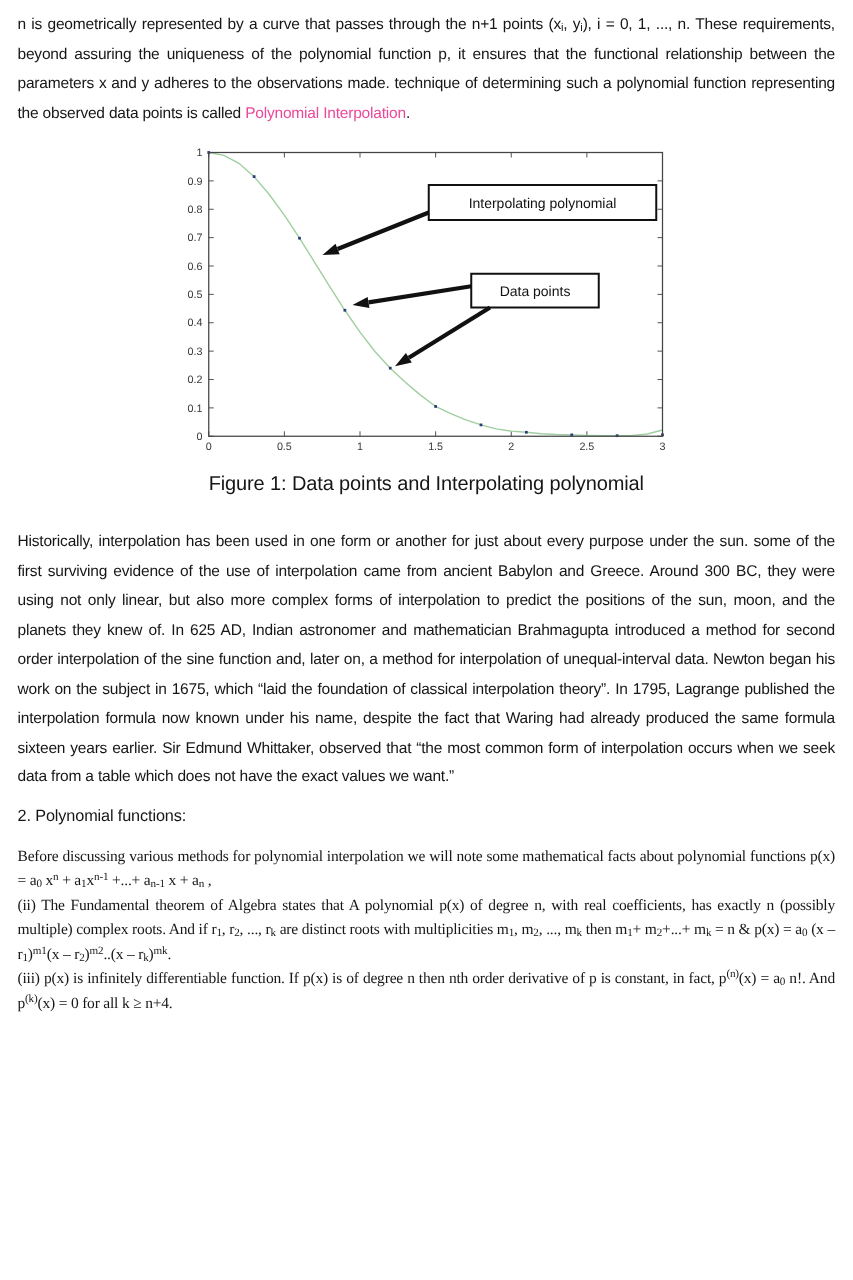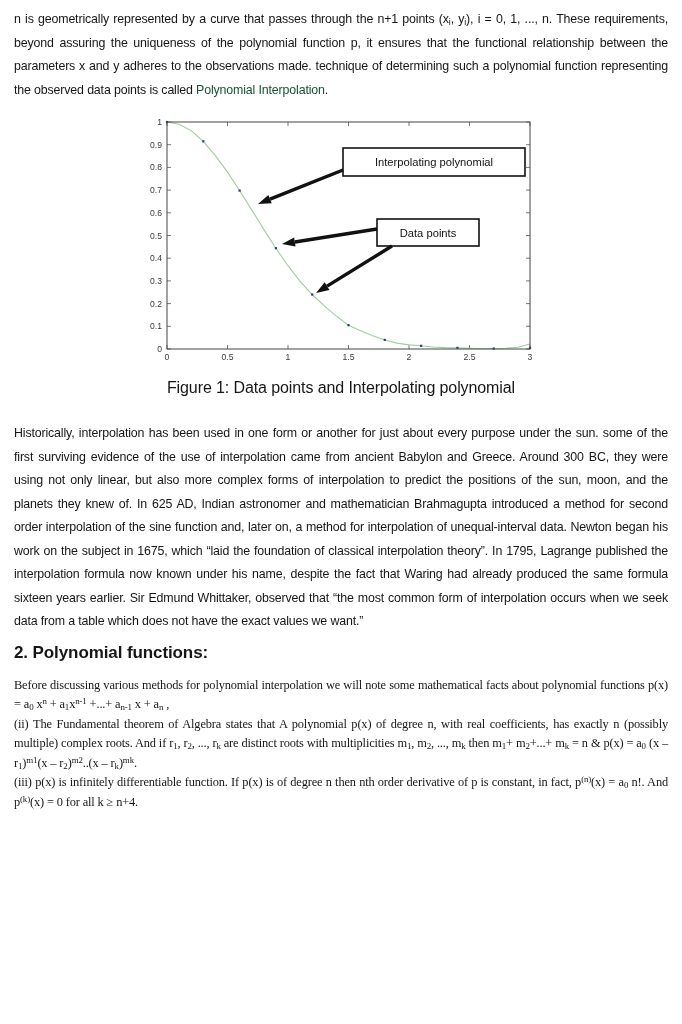--- a/index.html
+++ b/index.html
@@ -33,25 +33,25 @@
     letter-spacing: -0.15px;
   }
   .para.tight {
     line-height: 19.5px;
     font-family: Liberation Serif, serif;
   }
   .intro {
     padding-top: 8px;
   }
   .red {
-    color: #14532d;
+    color: #ec4899;
   }
   .heading {
-    font-size: 17px;
-    font-weight: bold;
+    font-size: 13px;
+    font-weight: normal;
     line-height: 22px;
     margin: 0;
     letter-spacing: -0.1px;
   }
   sub {
     font-size: 0.72em;
     vertical-align: -0.22em;
     line-height: 0;
   }
   sup {

